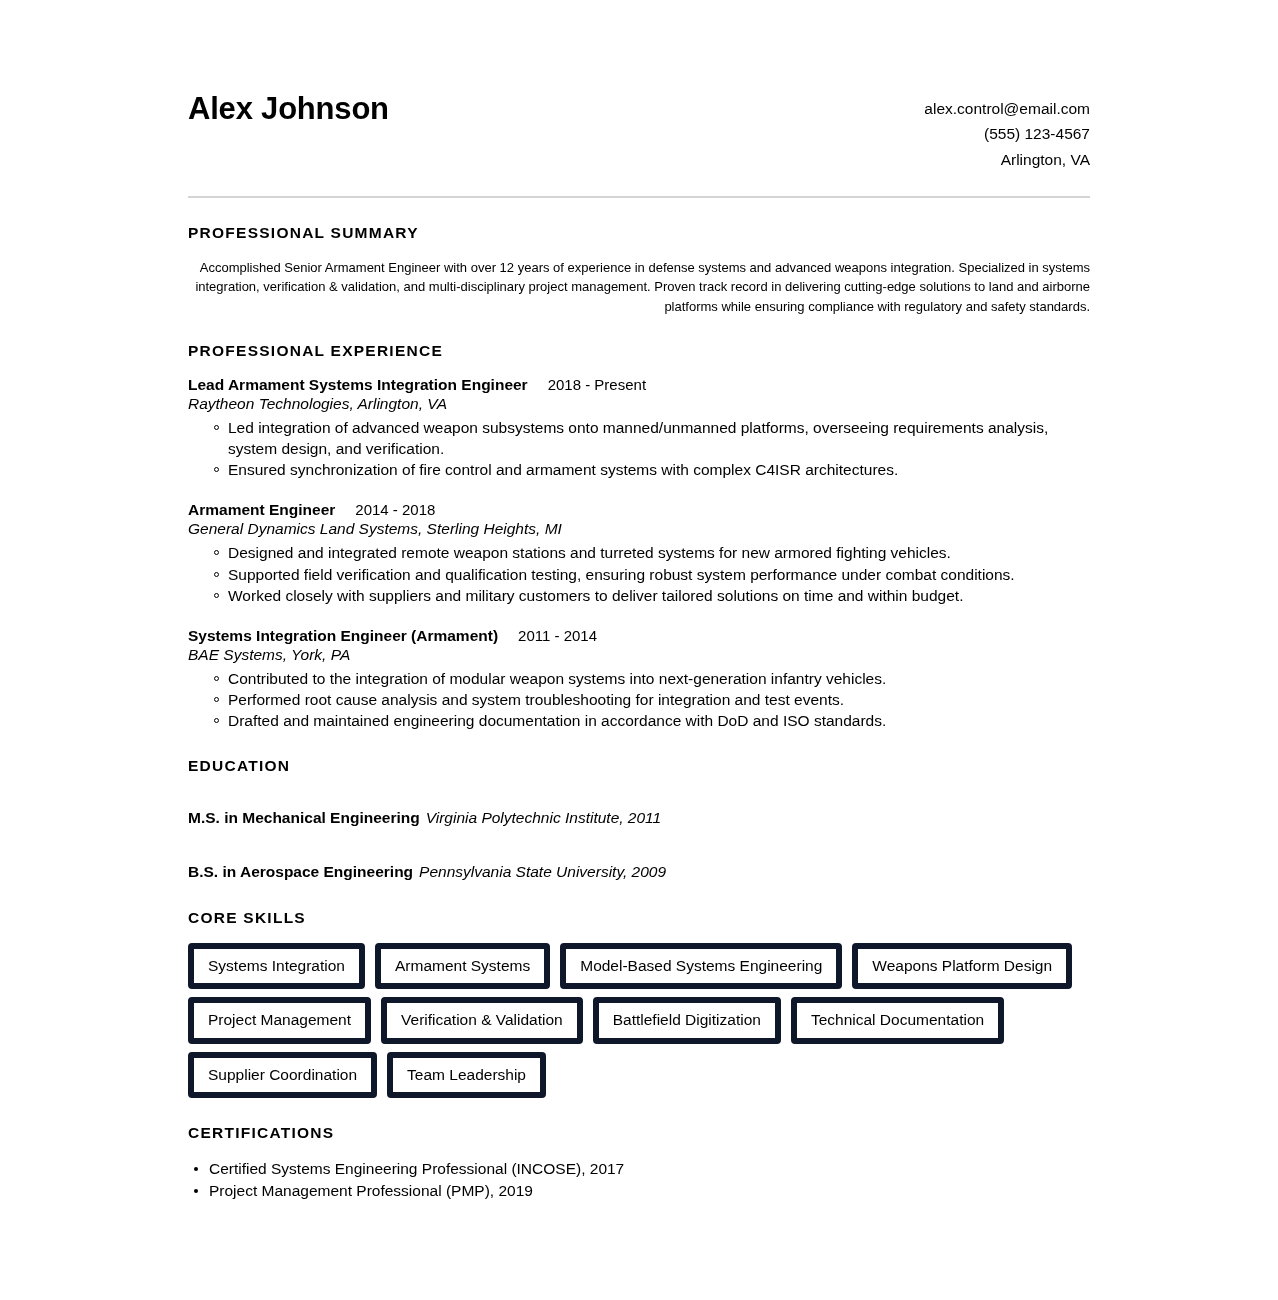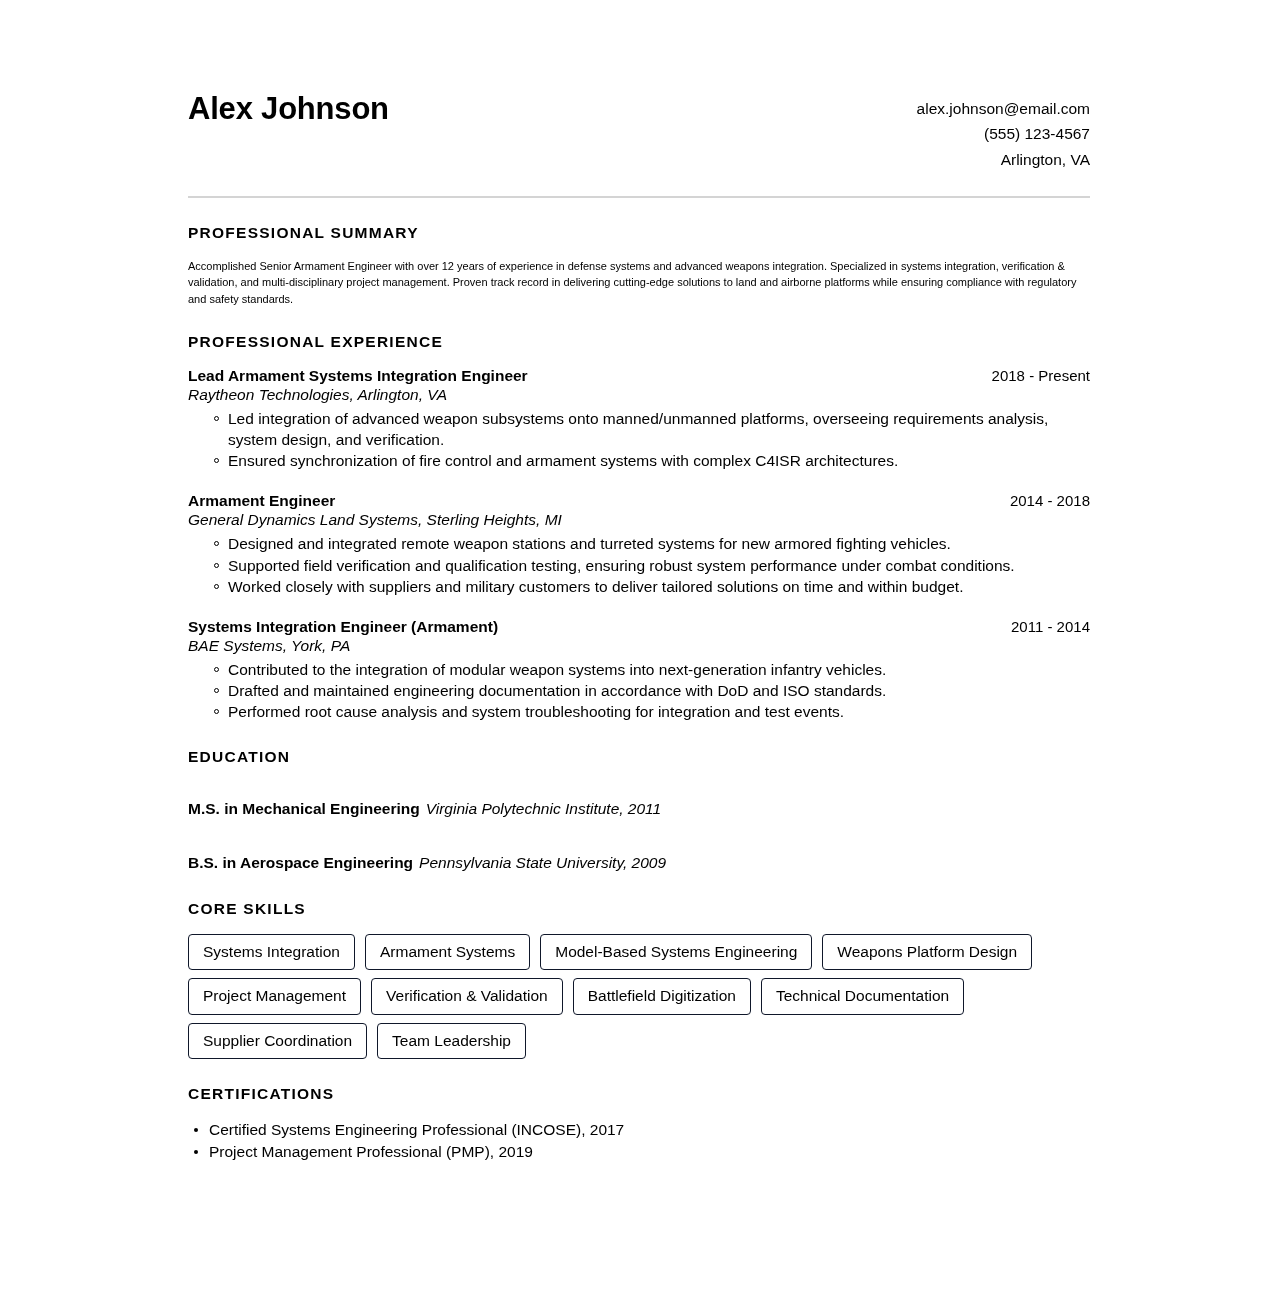--- a/index.html
+++ b/index.html
@@ -61,36 +61,35 @@
   }
   .section-heading {
     font-size: 15.5px;
     font-weight: bold;
     letter-spacing: 1.25px;
     text-transform: uppercase;
     margin-bottom: 16px;
   }
 
   .summary-text {
-    font-size: 11px;
+    font-size: 13px;
     line-height: 1.5;
-    text-align: left;
+    text-align: right;
   }
 
   
   .job {
     margin-bottom: 21px;
   }
   .job:last-child {
     margin-bottom: 0;
   }
   .job-row {
     display: flex;
     align-items: baseline;
-    justify-content: space-between;
   }
   .job-position {
     font-size: 15.5px;
     font-weight: bold;
   }
   .job-dates {
     font-size: 15px;
     white-space: nowrap;
     padding-left: 20px;
   }
@@ -144,21 +143,21 @@
   .skills-wrap {
     display: flex;
     flex-wrap: wrap;
     gap: 8px 10px;
     max-width: 890px;
   }
   .skill-chip {
     font-size: 15.5px;
     line-height: 1;
     padding: 9px 14px 10px 14px;
-    border: 1px solid #0f172a;
+    border: 6px solid #0f172a;
     border-radius: 4px;
     background: #ffffff;
     white-space: nowrap;
   }
 
   
   .cert-list {
     list-style: none;
     margin: 0;
     padding: 0;
@@ -184,21 +183,21 @@
 <body>
 
 <div class="page">
   <div class="sheet">
 
     <div class="header">
       <div class="identity">
         <div class="full-name">Alex Johnson</div>
       </div>
       <div class="contact-block">
-        <div>alex.johnson@email.com</div>
+        <div>alex.control@email.com</div>
         <div>(555) 123-4567</div>
         <div>Arlington, VA</div>
       </div>
     </div>
     <hr class="divider">
 
     <div class="section">
       <div class="section-heading">PROFESSIONAL SUMMARY</div>
       <div class="summary-text">Accomplished Senior Armament Engineer with over 12 years of experience in defense systems and advanced weapons integration. Specialized in systems integration, verification &amp; validation, and multi-disciplinary project management. Proven track record in delivering cutting-edge solutions to land and airborne platforms while ensuring compliance with regulatory and safety standards.</div>
     </div>
@@ -232,22 +231,22 @@
       </div>
 
       <div class="job">
         <div class="job-row">
           <div class="job-position">Systems Integration Engineer (Armament)</div>
           <div class="job-dates">2011 - 2014</div>
         </div>
         <div class="job-company">BAE Systems, York, PA</div>
         <ul class="job-bullets">
           <li>Contributed to the integration of modular weapon systems into next-generation infantry vehicles.</li>
+          <li>Performed root cause analysis and system troubleshooting for integration and test events.</li>
           <li>Drafted and maintained engineering documentation in accordance with DoD and ISO standards.</li>
-          <li>Performed root cause analysis and system troubleshooting for integration and test events.</li>
         </ul>
       </div>
     </div>
 
     <div class="section">
       <div class="section-heading">EDUCATION</div>
       <div class="edu-list">
         <div class="edu-item">
           <span class="edu-degree">M.S. in Mechanical Engineering</span><span class="edu-school">Virginia Polytechnic Institute, 2011</span>
         </div>

